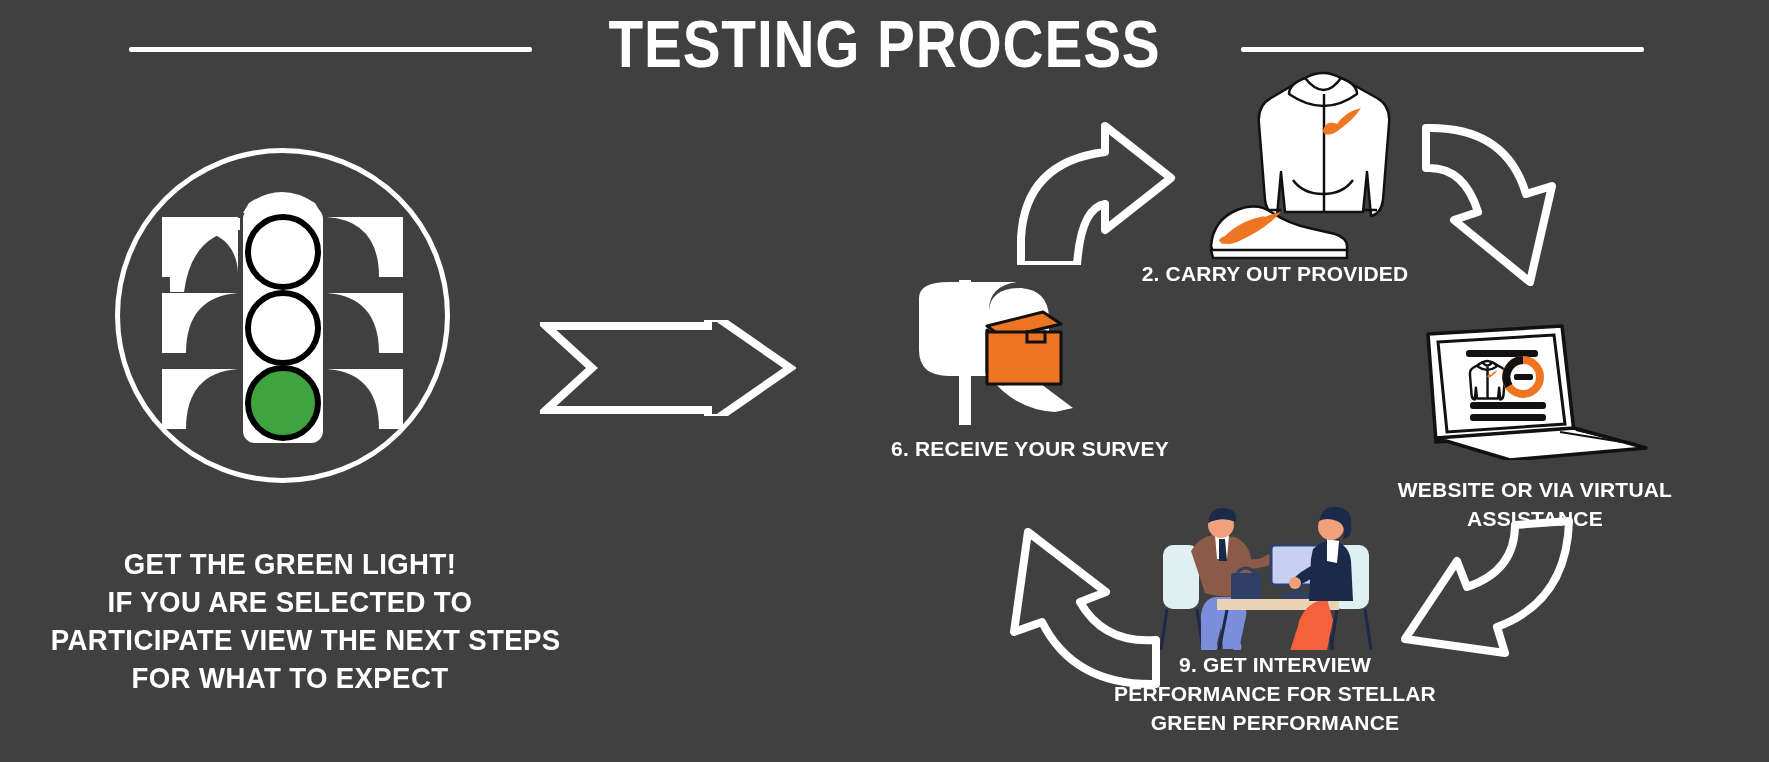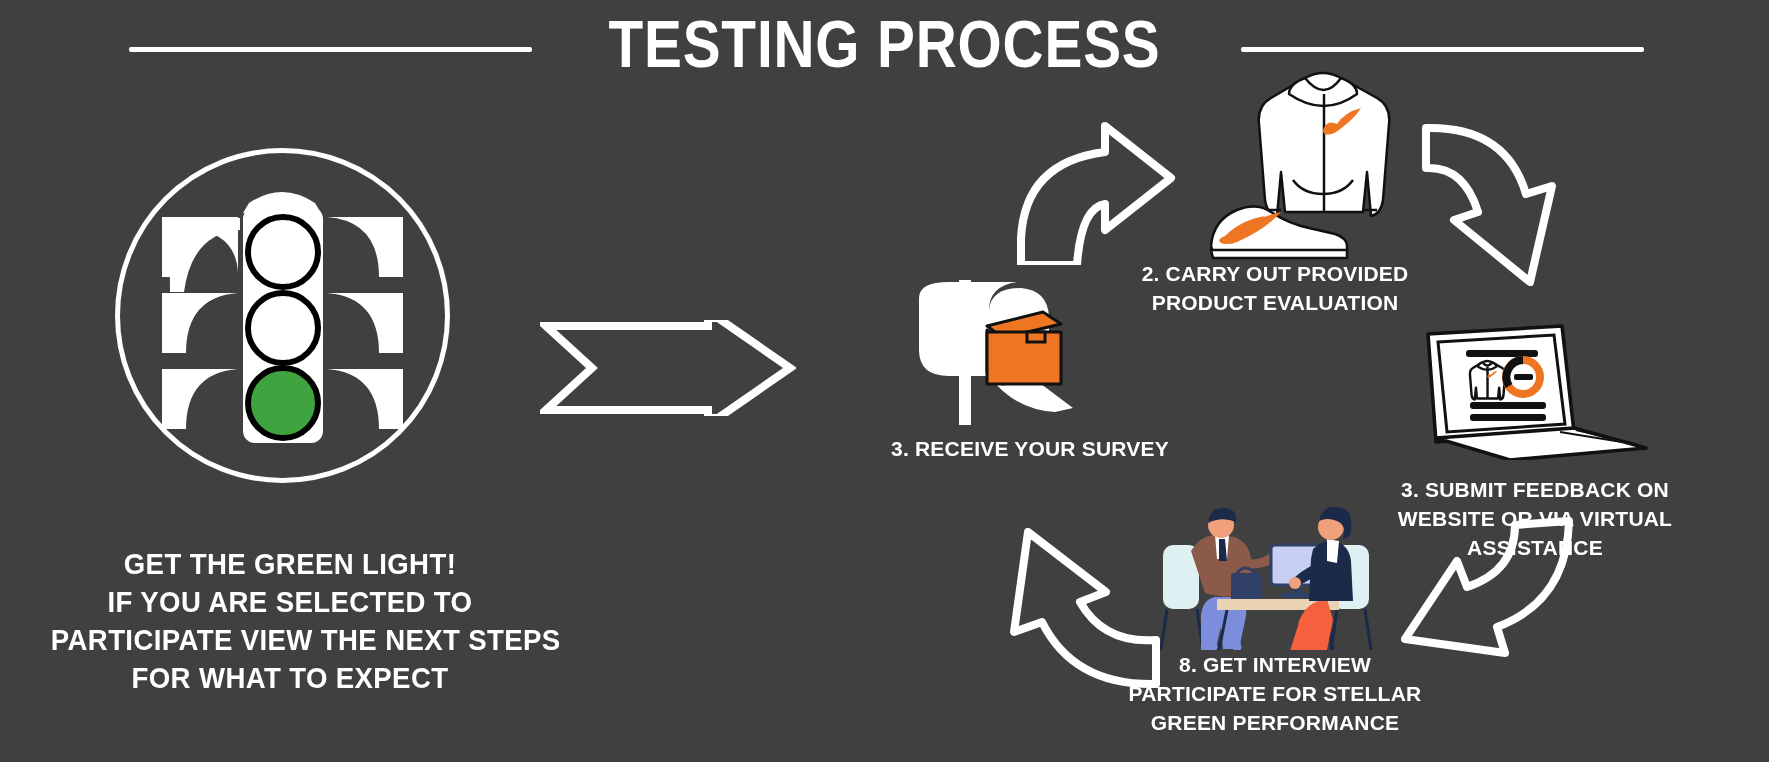--- a/index.html
+++ b/index.html
@@ -173,21 +173,21 @@
       <g>
         <path d="M82 46 L138 32 L156 44 L98 58 Z" fill="#ee7623" stroke="#111111" stroke-width="3" stroke-linejoin="round"></path>
         <path d="M82 50 L98 62 L98 104 L82 92 Z" fill="#ee7623" stroke="#111111" stroke-width="3" stroke-linejoin="round"></path>
         <path d="M82 52 L156 52 L156 104 L82 104 Z" fill="#ee7623" stroke="#111111" stroke-width="3" stroke-linejoin="round"></path>
         <path d="M122 52 L140 52 L140 62 L122 62 Z" fill="#ee7623" stroke="#111111" stroke-width="3"></path>
       </g>
     </svg>
   </div>
 
   <div id="step-1-caption" class="step-caption">
-    <div>3. RECEIVE YOUR SURVEY</div>
+    <div>6. RECEIVE YOUR SURVEY</div>
   </div>
 
   <div id="cycle-arrow-1" class="cycle-arrow">
     <svg viewBox="0 0 200 145" width="200" height="145">
       <path d="M36 145 L36 118 Q40 42 120 32 L120 6 L186 58 L120 110 L120 84 Q96 88 92 145 Z" fill="none" stroke="#ffffff" stroke-width="8" stroke-linejoin="round"></path>
     </svg>
   </div>
 
   <div id="apparel-art" class="cycle-art">
     <svg viewBox="0 0 215 200" width="215" height="200">
@@ -211,21 +211,20 @@
         <path d="M26 176 Q28 150 52 140 Q72 132 86 142 Q104 154 124 158 L150 164 Q162 168 162 176 L162 182 L28 182 Z" fill="#ffffff" stroke="#111111" stroke-width="2.5" stroke-linejoin="round"></path>
         <path d="M26 180 L162 180 L162 188 L28 188 Z" fill="#ffffff" stroke="#111111" stroke-width="2.5"></path>
         <path d="M40 166 q16 -16 40 -20 q-12 14 -34 26 q-8 4 -11 0 q-3 -3 5 -6 z" fill="#ee7623"></path>
         <path d="M46 168 q22 -20 50 -26 q-16 18 -44 30 q-10 4 -13 0 q-3 -4 7 -4 z" fill="#ee7623"></path>
       </g>
     </svg>
   </div>
 
   <div id="step-2-caption" class="step-caption">
     <div>2. CARRY OUT PROVIDED</div>
-    <div>PRODUCT EVALUATION</div>
   </div>
 
   <div id="cycle-arrow-2" class="cycle-arrow">
     <svg viewBox="0 0 180 170" width="180" height="170">
       <path d="M6 8 Q86 6 106 74 L132 66 L110 162 L34 100 L58 92 Q44 46 6 48 Z" fill="none" stroke="#ffffff" stroke-width="8" stroke-linejoin="round"></path>
     </svg>
   </div>
 
   <div id="laptop-art" class="cycle-art">
     <svg viewBox="0 0 245 140" width="245" height="140">
@@ -249,21 +248,20 @@
         <path d="M152 62 q8 -12 24 -16 q-6 10 -22 22 q-8 6 -14 4 q-4 -2 0 -8 q4 -6 12 -2 z" fill="#ee7623"></path>
       </g>
 
       <circle cx="113" cy="57" r="17" fill="none" stroke="#ee7623" stroke-width="8"></circle>
       <path d="M113 40 a17 17 0 0 0 -14 26" fill="none" stroke="#111111" stroke-width="8"></path>
       <rect x="104" y="54" width="19" height="6" rx="2" fill="#111111"></rect>
     </svg>
   </div>
 
   <div id="step-3-caption" class="step-caption">
-    <div>3. SUBMIT FEEDBACK ON</div>
     <div>WEBSITE OR VIA VIRTUAL</div>
     <div>ASSISTANCE</div>
   </div>
 
   <div id="cycle-arrow-3" class="cycle-arrow">
     <svg viewBox="0 0 200 170" width="200" height="170">
       <path d="M194 6 Q192 86 122 112 L130 138 L30 124 L82 46 L92 72 Q140 56 140 10 Z" fill="none" stroke="#ffffff" stroke-width="8" stroke-linejoin="round"></path>
     </svg>
   </div>
 
@@ -305,22 +303,22 @@
         <circle cx="176" cy="24" r="13" fill="#f0a07a"></circle>
         <path d="M164 18 q4 -16 18 -14 q16 2 14 18 q2 12 -8 14 q4 -14 -6 -18 q-10 -4 -18 0 z" fill="#1b2a49"></path>
         <path d="M158 62 q-12 6 -20 14 q-4 6 2 8 q10 -4 22 -12 z" fill="#1b2a49"></path>
         <circle cx="140" cy="80" r="6" fill="#f0a07a"></circle>
         <path d="M146 128 l-6 19 M164 130 l-4 17" stroke="#f4613c" stroke-width="9" stroke-linecap="round"></path>
       </g>
     </svg>
   </div>
 
   <div id="step-4-caption" class="step-caption">
-    <div>8. GET INTERVIEW</div>
-    <div>PARTICIPATE FOR STELLAR</div>
+    <div>9. GET INTERVIEW</div>
+    <div>PERFORMANCE FOR STELLAR</div>
     <div>GREEN PERFORMANCE</div>
   </div>
 
   <div id="cycle-arrow-4" class="cycle-arrow">
     <svg viewBox="0 0 195 180" width="195" height="180">
       <path d="M186 174 Q104 176 72 112 L44 122 L58 22 L136 82 L110 92 Q134 134 186 130 Z" fill="none" stroke="#ffffff" stroke-width="8" stroke-linejoin="round"></path>
     </svg>
   </div>
 
 </div>

